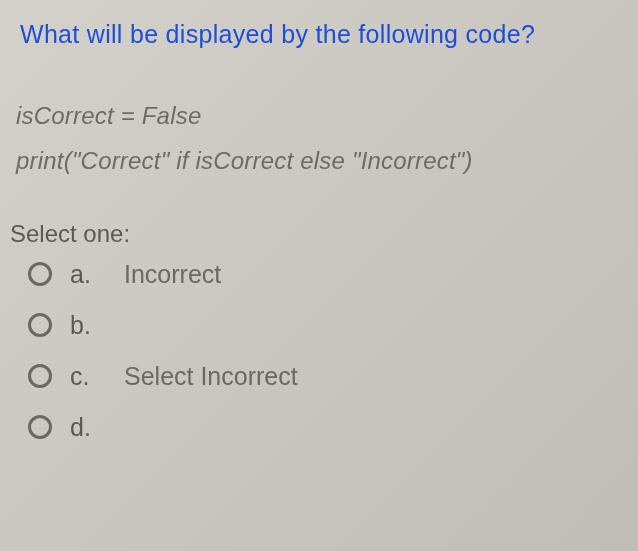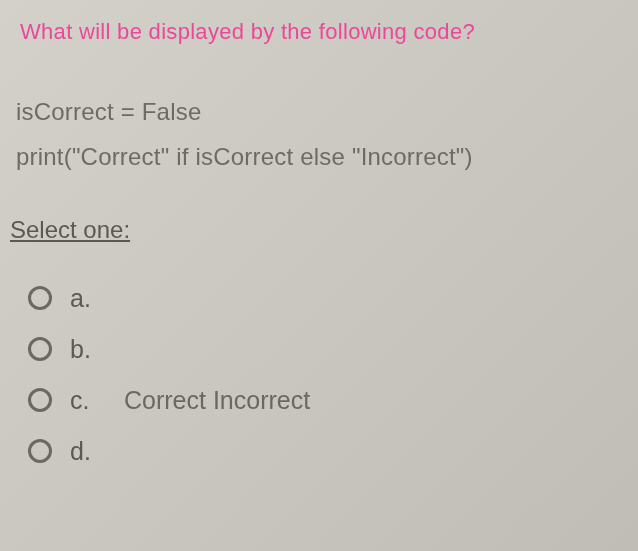--- a/index.html
+++ b/index.html
@@ -11,43 +11,43 @@
       width: 638px;
       height: 551px;
       background: linear-gradient(135deg, #d4d0ca 0%, #cac6c0 50%, #c0bcb6 100%);
       font-family: -apple-system, BlinkMacSystemFont, "Segoe UI", Arial, sans-serif;
       color: #5a5854;
       padding: 18px 5px 18px 20px;
       position: relative;
       overflow: hidden;
     }
     .question-text {
-      font-size: 22px;
-      color: #ec4899;
+      font-size: 25px;
+      color: #1d4ed8;
       margin-bottom: 48px;
       line-height: 1.3;
       letter-spacing: 0.3px;
     }
     .code-block {
       margin-bottom: 42px;
       margin-left: -4px;
     }
     .code-line {
       font-size: 24px;
       color: #6e6b65;
       margin-bottom: 12px;
       line-height: 1.4;
       letter-spacing: 0.2px;
+      font-style: italic;
     }
     .select-label {
       font-size: 24px;
       color: #5c5954;
-      margin-bottom: 40px;
+      margin-bottom: 12px;
       margin-left: -10px;
-      text-decoration: underline;
     }
     .options {
       display: flex;
       flex-direction: column;
       gap: 22px;
       margin-left: 8px;
     }
     .option-row {
       display: flex;
       align-items: center;
@@ -83,27 +83,28 @@
   <div class="code-line">isCorrect = False</div>
   <div class="code-line">print("Correct" if isCorrect else "Incorrect")</div>
 </div>
 
 <div class="select-label">Select one:</div>
 
 <div class="options">
   <div class="option-row">
     <div class="radio"></div>
     <div class="option-letter">a.</div>
+    <div class="option-text">Incorrect</div>
   </div>
   <div class="option-row">
     <div class="radio"></div>
     <div class="option-letter">b.</div>
   </div>
   <div class="option-row">
     <div class="radio"></div>
     <div class="option-letter">c.</div>
-    <div class="option-text">Correct Incorrect</div>
+    <div class="option-text">Select Incorrect</div>
   </div>
   <div class="option-row">
     <div class="radio"></div>
     <div class="option-letter">d.</div>
   </div>
 </div>
 
 </body></html>

